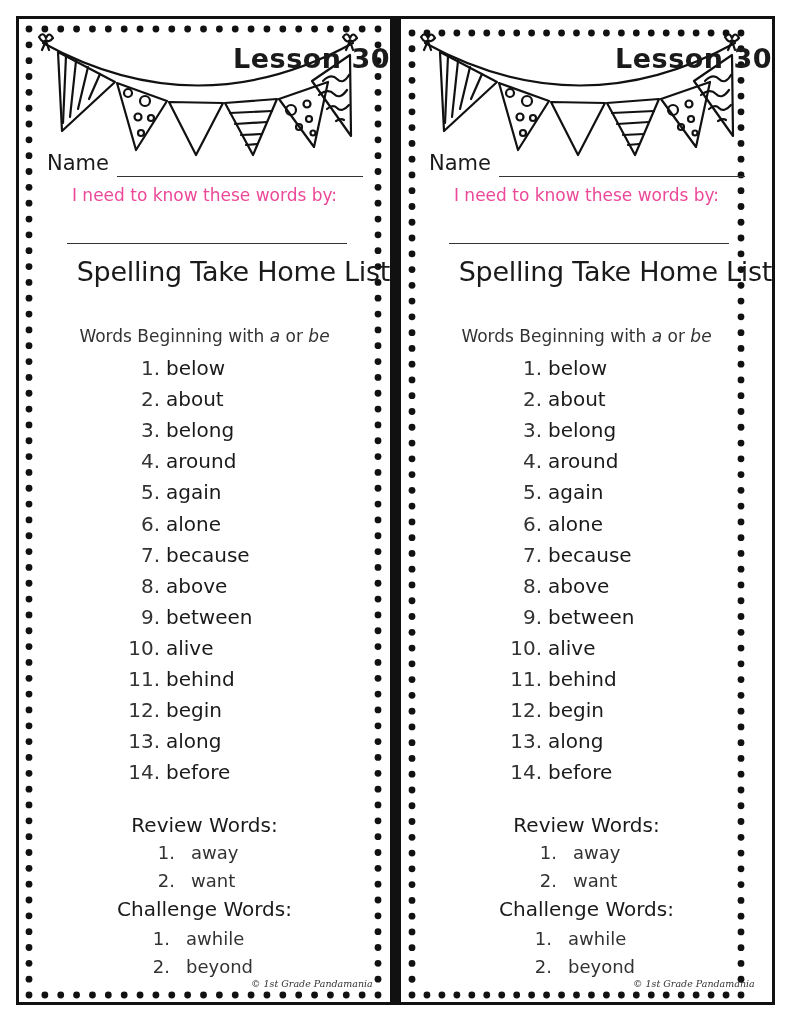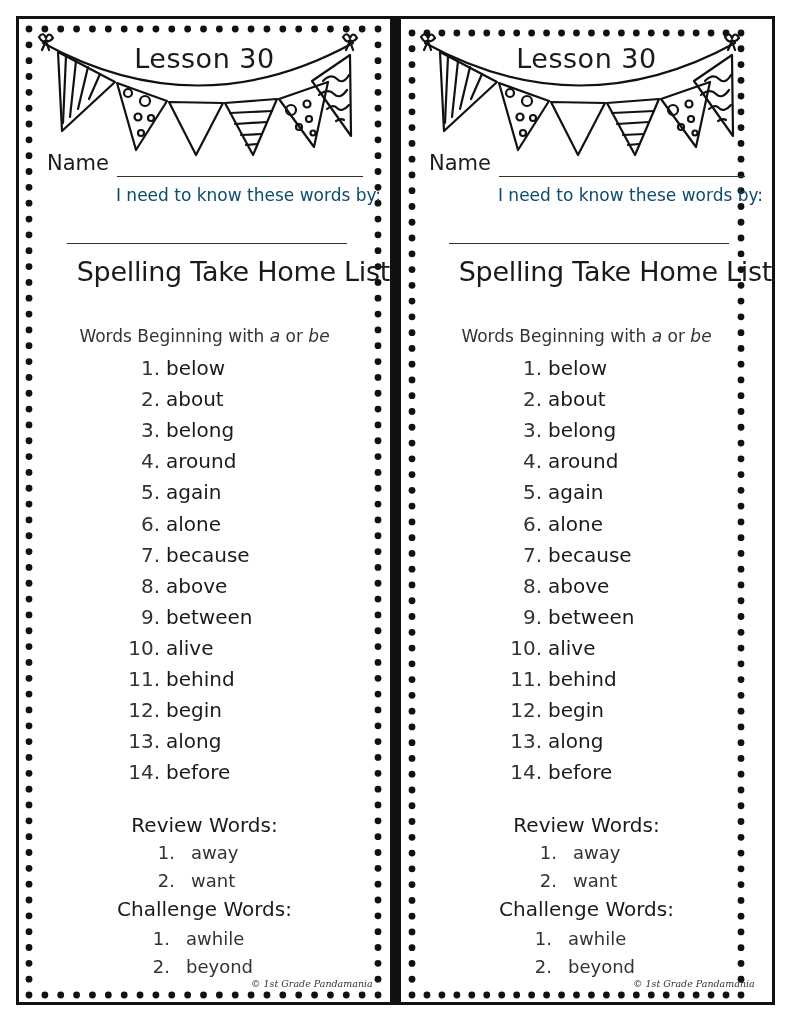--- a/index.html
+++ b/index.html
@@ -4,24 +4,24 @@
 <style>
   html,body{margin:0;padding:0;background:#fff;}
   body{width:791px;height:1024px;position:relative;overflow:hidden;font-family:"DejaVu Sans","Liberation Sans",sans-serif;color:#1a1a1a;}
   .frame{position:absolute;left:16px;top:16px;width:753px;height:983px;border:3px solid #111;}
   .divider{position:absolute;left:390px;top:16px;width:11px;height:989px;background:#111;}
   .card{position:absolute;top:19px;height:983px;}
   .card.left{left:19px;width:371px;}
   .card.right{left:401px;width:371px;}
   .dots{position:absolute;left:0;top:0;width:100%;height:100%;}
   .abs{position:absolute;}
-  .lesson{font-size:27px;font-weight:normal;text-align:center;width:100%;letter-spacing:0.5px;}
+  .lesson{font-size:27px;font-weight:bold;text-align:right;width:100%;letter-spacing:0.5px;}
   .name-row{font-size:21px;}
   .name-line{position:absolute;border-bottom:1.5px solid #333;height:0;}
-  .byline{font-size:17px;color:#0c4a6e;text-align:center;width:100%;padding-left:44px;}
+  .byline{font-size:17px;color:#ec4899;text-align:center;width:100%;}
   .title{font-size:27px;text-align:right;width:100%;letter-spacing:-0.3px;}
   .subtitle{font-size:17px;color:#333;text-align:center;width:100%;}
   .subtitle i{font-style:italic;}
   .word-row{position:absolute;font-size:20px;height:28px;line-height:28px;}
   .word-row .num{position:absolute;right:calc(100% - 38px);color:#333;white-space:nowrap;}
   .word-row .word{position:absolute;left:44px;white-space:nowrap;}
   .section{font-size:20px;text-align:center;width:100%;}
   .small-row{position:absolute;font-size:18px;height:26px;line-height:26px;}
   .small-row .num{position:absolute;right:calc(100% - 26px);color:#333;}
   .small-row .word{position:absolute;left:42px;white-space:nowrap;color:#333;}

